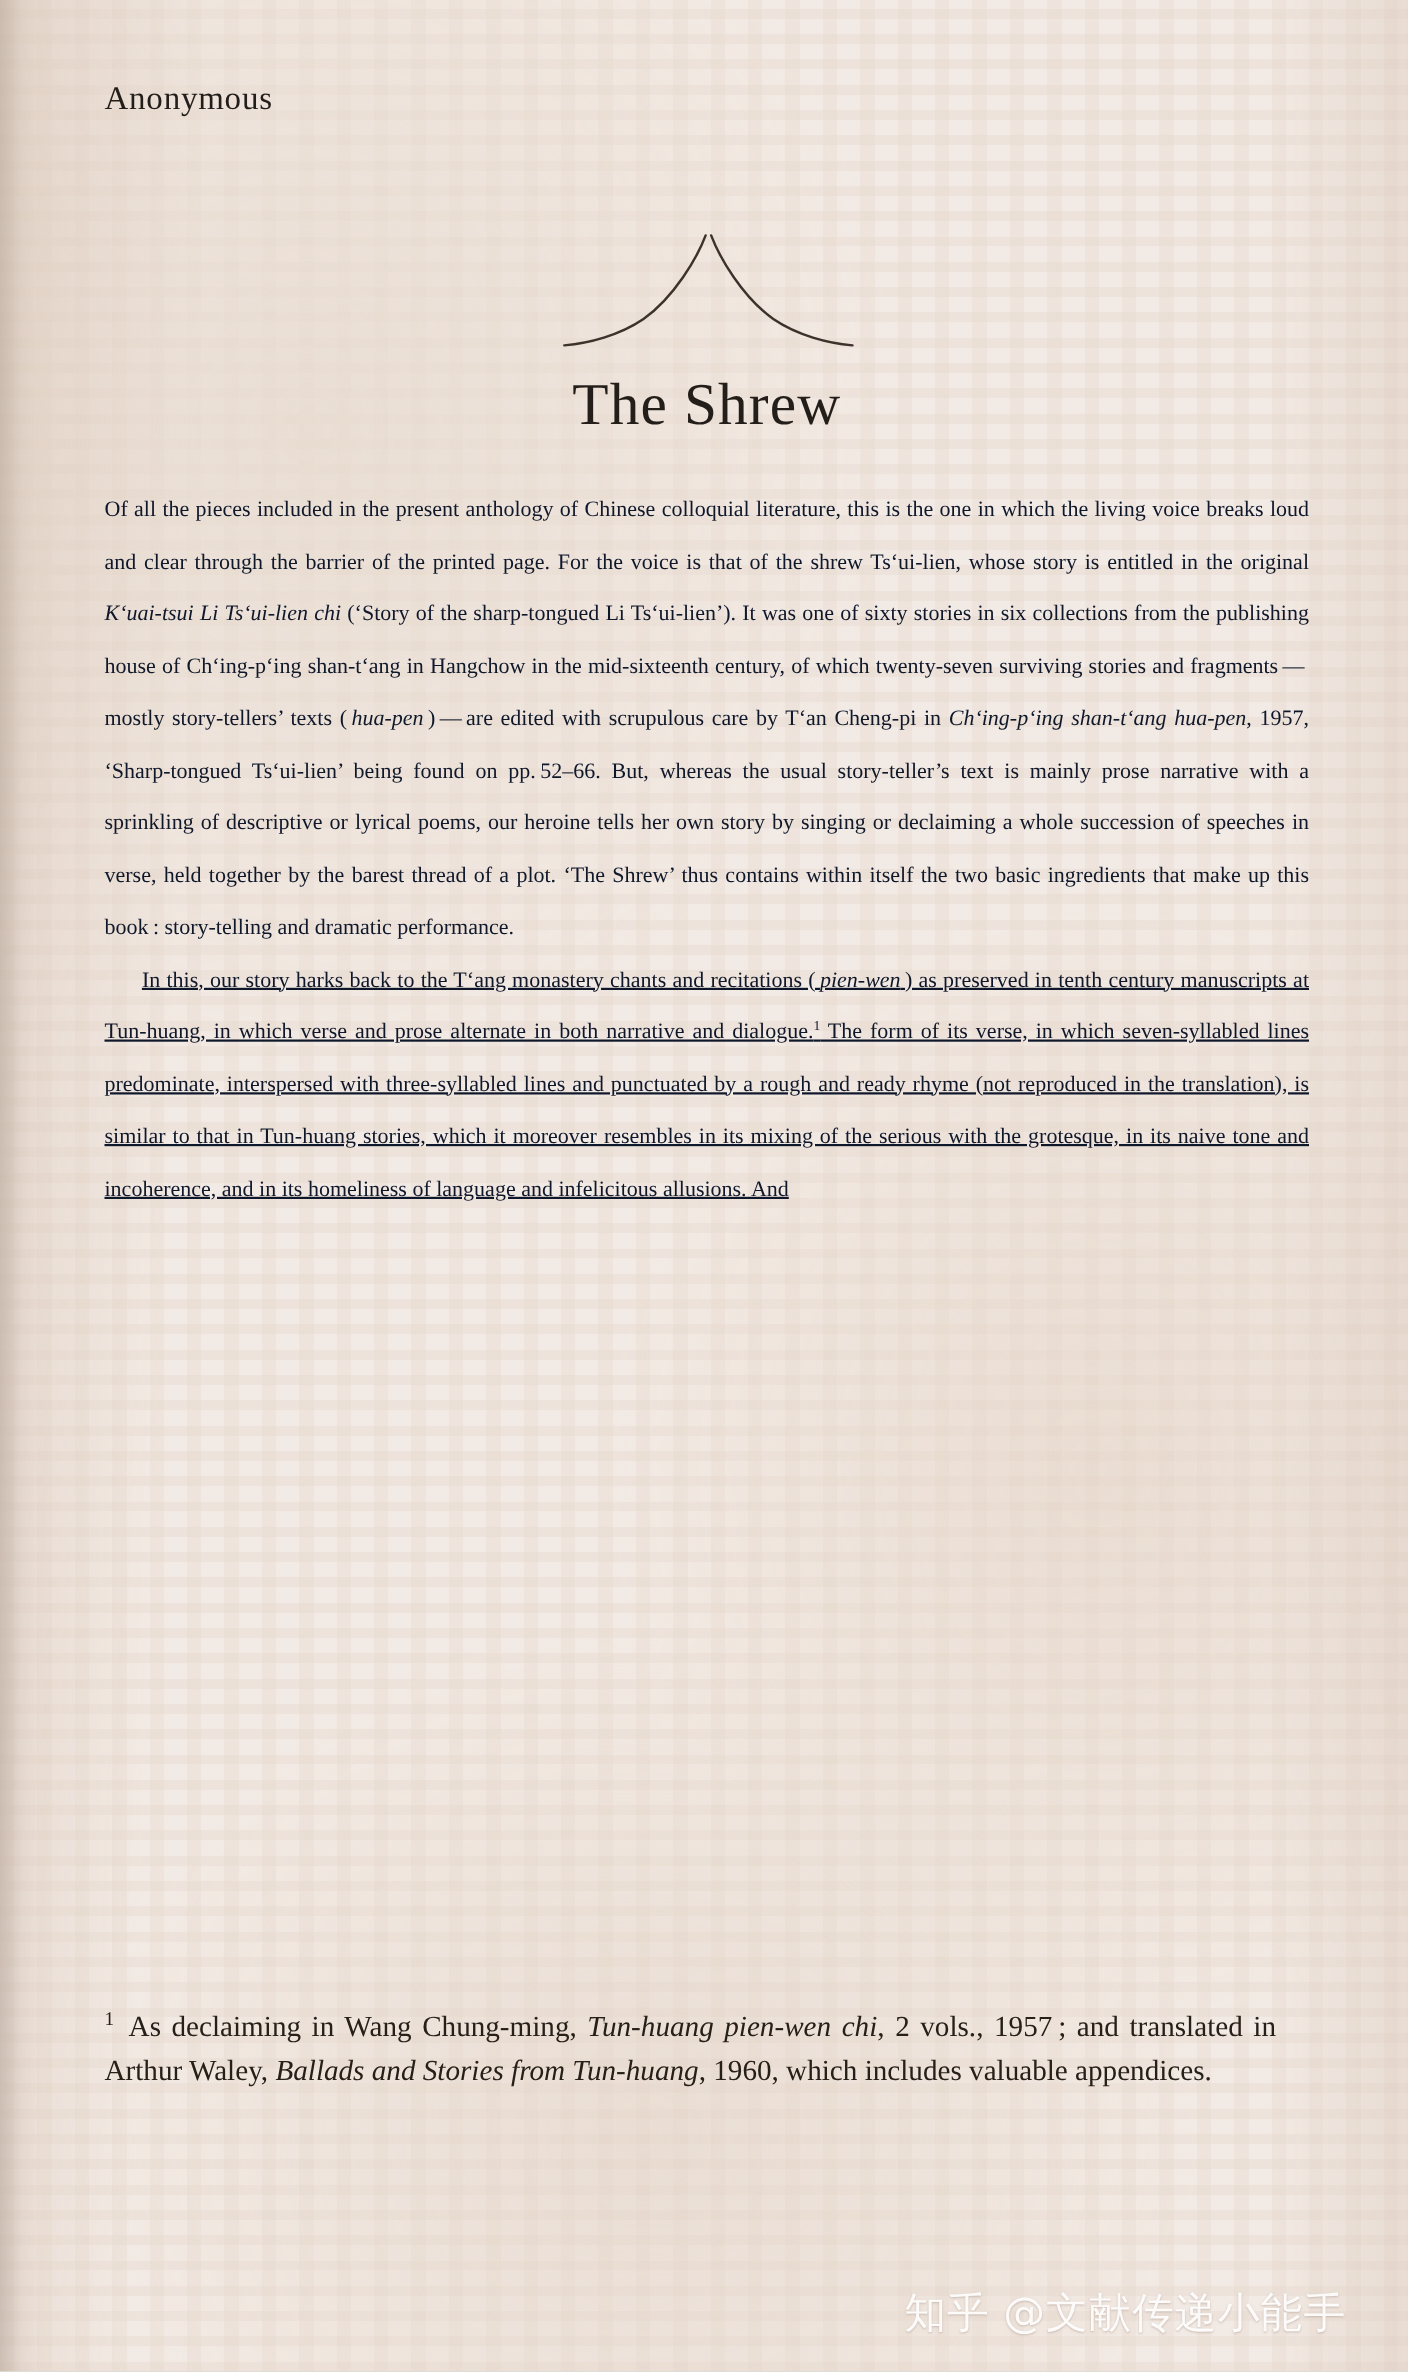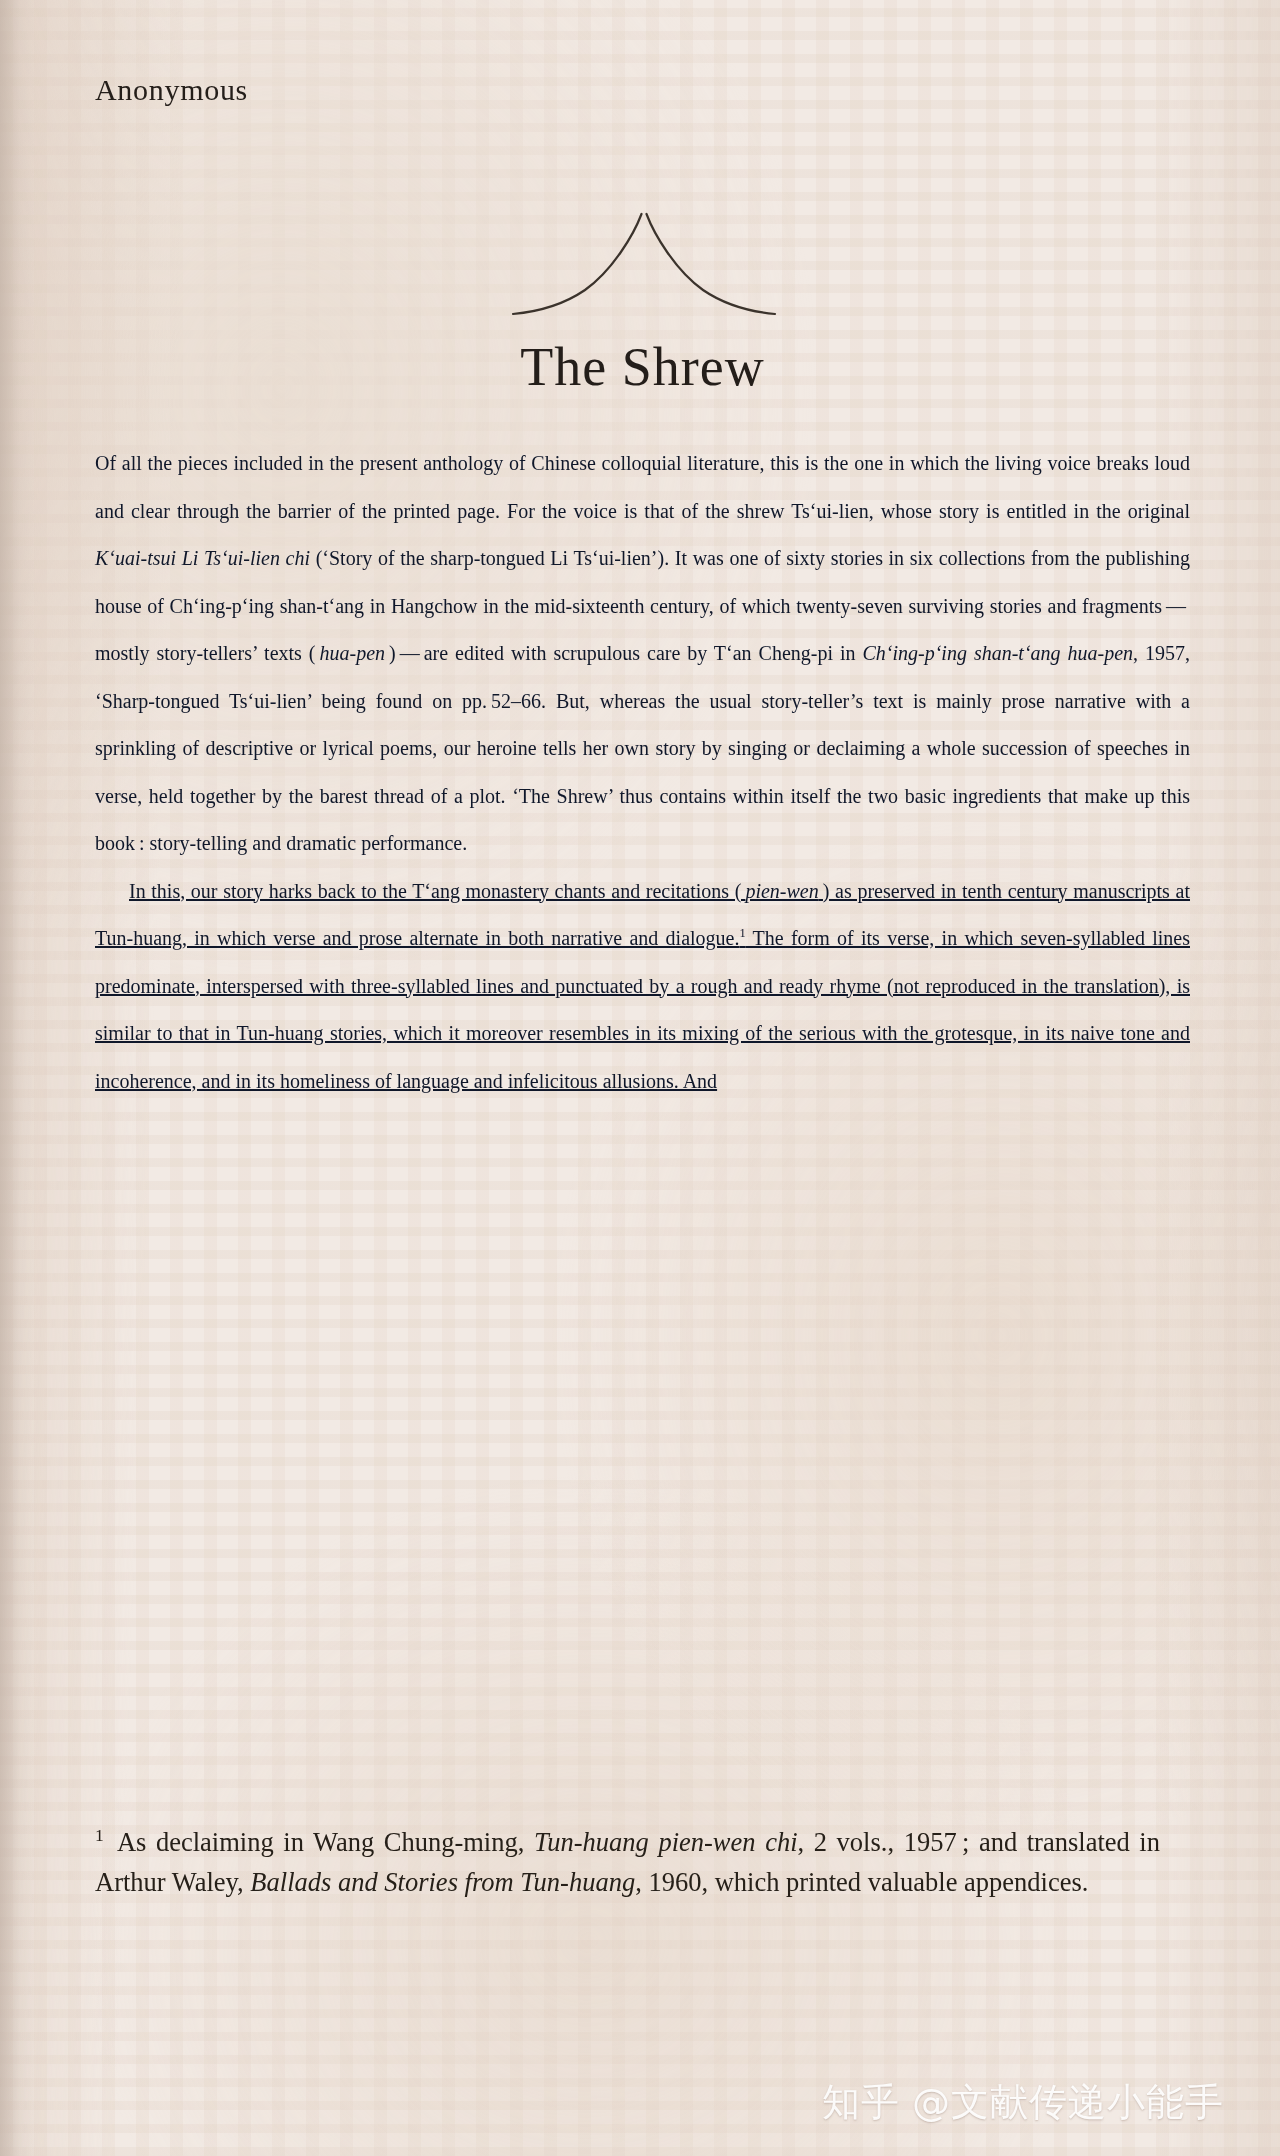--- a/index.html
+++ b/index.html
@@ -162,17 +162,17 @@
     <div class="chapter-title">The Shrew</div>
 
     <div class="body-copy">
       <p><span>Of all the pieces included in the present anthology of Chinese colloquial literature, this is the one in which the living voice breaks loud and clear through the barrier of the printed page. For the voice is that of the shrew Tsʻui-lien, whose story is entitled in the original </span><i>Kʻuai-tsui Li Tsʻui-lien chi</i><span> (‘Story of the sharp-tongued Li Tsʻui-lien’). It was one of sixty stories in six collections from the publishing house of Chʻing-pʻing shan-tʻang in Hangchow in the mid-sixteenth century, of which twenty-seven surviving stories and fragments — mostly story-tellers’ texts ( </span><i>hua-pen</i><span> ) — are edited with scrupulous care by Tʻan Cheng-pi in </span><i>Chʻing-pʻing shan-tʻang hua-pen</i><span>, 1957, ‘Sharp-tongued Tsʻui-lien’ being found on pp. 52–66. But, whereas the usual story-teller’s text is mainly prose narrative with a sprinkling of descriptive or lyrical poems, our heroine tells her own story by singing or declaiming a whole succession of speeches in verse, held together by the barest thread of a plot. ‘The Shrew’ thus contains within itself the two basic ingredients that make up this book : story-telling and dramatic performance.</span></p>
 
       <p class="indent"><span>In this, our story harks back to the Tʻang monastery chants and recitations ( </span><i>pien-wen</i><span> ) as preserved in tenth century manuscripts at Tun-huang, in which verse and prose alternate in both narrative and dialogue.</span><sup class="fn-ref">1</sup><span> The form of its verse, in which seven-syllabled lines predominate, interspersed with three-syllabled lines and punctuated by a rough and ready rhyme (not reproduced in the translation), is similar to that in Tun-huang stories, which it moreover resembles in its mixing of the serious with the grotesque, in its naive tone and incoherence, and in its homeliness of language and infelicitous allusions. And</span></p>
     </div>
 
   </div>
 
-  <div class="footnote"><span class="fn-marker">1</span><span> As declaiming in Wang Chung-ming, </span><i>Tun-huang pien-wen chi</i><span>, 2 vols., 1957 ; and translated in Arthur Waley, </span><i>Ballads and Stories from Tun-huang</i><span>, 1960, which printed valuable appendices.</span></div>
+  <div class="footnote"><span class="fn-marker">1</span><span> As declaiming in Wang Chung-ming, </span><i>Tun-huang pien-wen chi</i><span>, 2 vols., 1957 ; and translated in Arthur Waley, </span><i>Ballads and Stories from Tun-huang</i><span>, 1960, which includes valuable appendices.</span></div>
 
   <div class="watermark"><span>知乎</span><span class="wm-handle">@文献传递小能手</span></div>
 
 </div>
 
 </body></html>

